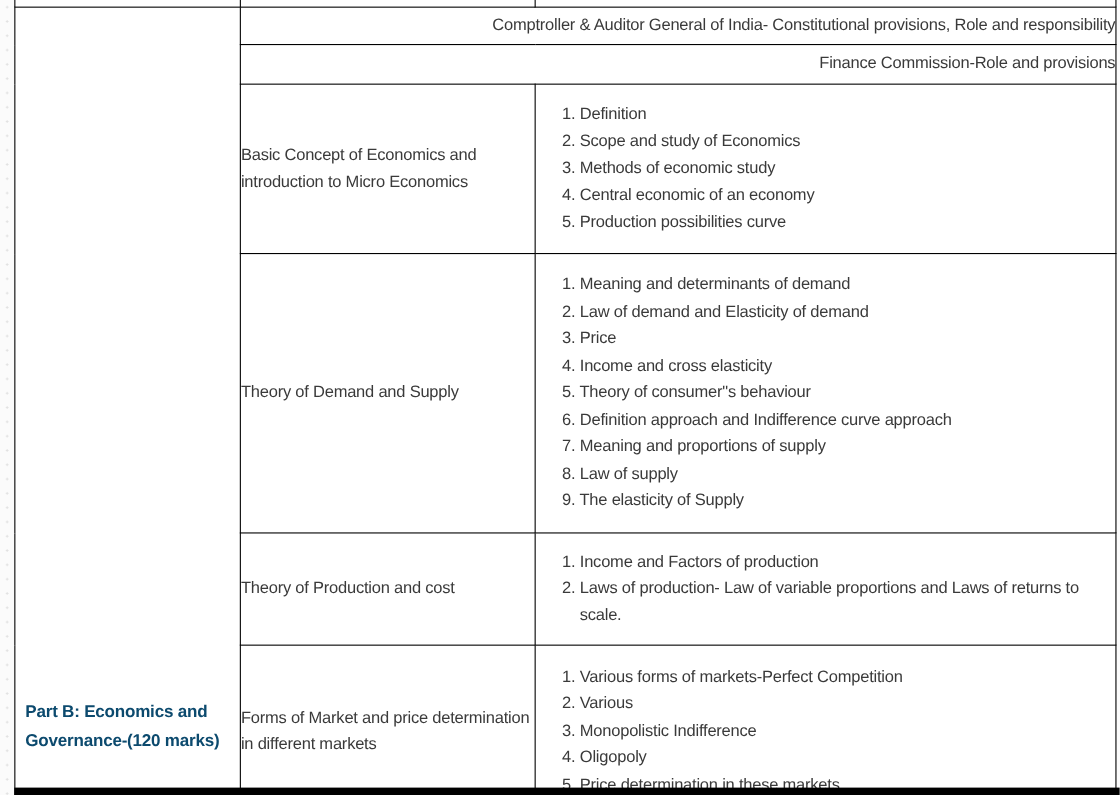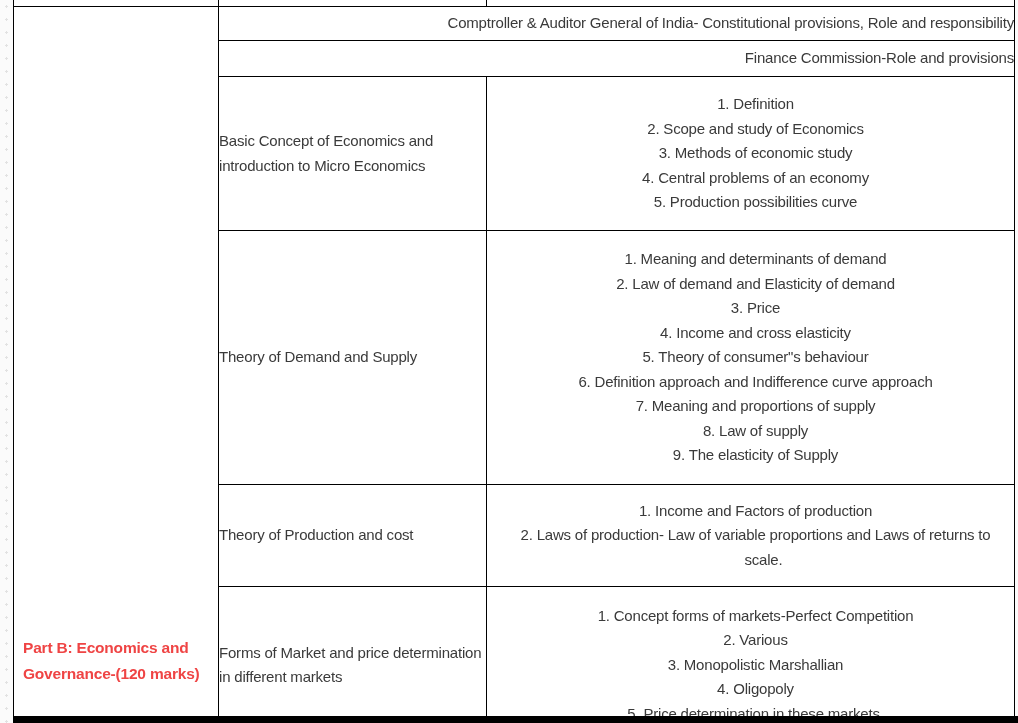--- a/index.html
+++ b/index.html
@@ -47,21 +47,20 @@
   }
   td.topic-cell {
     padding: 6px 10px 6px 6px;
     line-height: 25px;
   }
   ol.items {
     margin: 0;
     padding: 0 14px 0 24px;
     list-style: none;
     counter-reset: it;
-    text-align: center;
   }
   ol.items li {
     padding-left: 16px;
     text-indent: -16px;
   }
   ol.items li::before {
     counter-increment: it;
     content: counter(it) ". ";
   }
   td.part-cell {
@@ -70,21 +69,21 @@
   }
   .part-label {
     position: absolute;
     top: 628px;
     left: 9px;
     width: 184px;
     font-weight: bold;
     font-size: 15.5px;
     line-height: 25.5px;
     letter-spacing: -0.2px;
-    color: #ef4444;
+    color: #0c4a6e;
   }
   .bottom-bar {
     position: absolute;
     left: 13px;
     top: 716px;
     width: 1005px;
     height: 7px;
     background: #000000;
     z-index: 5;
   }
@@ -114,21 +113,21 @@
     <tr style="height:36px;">
       <td class="full-row" colspan="2">Finance Commission-Role and provisions</td>
     </tr>
     <tr style="height:154px;">
       <td class="topic-cell">Basic Concept of Economics and introduction to Micro Economics</td>
       <td>
         <ol class="items">
           <li>Definition</li>
           <li>Scope and study of Economics</li>
           <li>Methods of economic study</li>
-          <li>Central problems of an economy</li>
+          <li>Central economic of an economy</li>
           <li>Production possibilities curve</li>
         </ol>
       </td>
     </tr>
     <tr style="height:254px;">
       <td class="topic-cell">Theory of Demand and Supply</td>
       <td>
         <ol class="items">
           <li>Meaning and determinants of demand</li>
           <li>Law of demand and Elasticity of demand</li>
@@ -148,23 +147,23 @@
         <ol class="items">
           <li>Income and Factors of production</li>
           <li>Laws of production- Law of variable proportions and Laws of returns to scale.</li>
         </ol>
       </td>
     </tr>
     <tr style="height:157px;">
       <td class="topic-cell">Forms of Market and price determination in different markets</td>
       <td>
         <ol class="items">
-          <li>Concept forms of markets-Perfect Competition</li>
+          <li>Various forms of markets-Perfect Competition</li>
           <li>Various</li>
-          <li>Monopolistic Marshallian</li>
+          <li>Monopolistic Indifference</li>
           <li>Oligopoly</li>
           <li>Price determination in these markets.</li>
         </ol>
       </td>
     </tr>
   </tbody>
     </table>
 </div>
 
 <div class="bottom-bar"></div>

